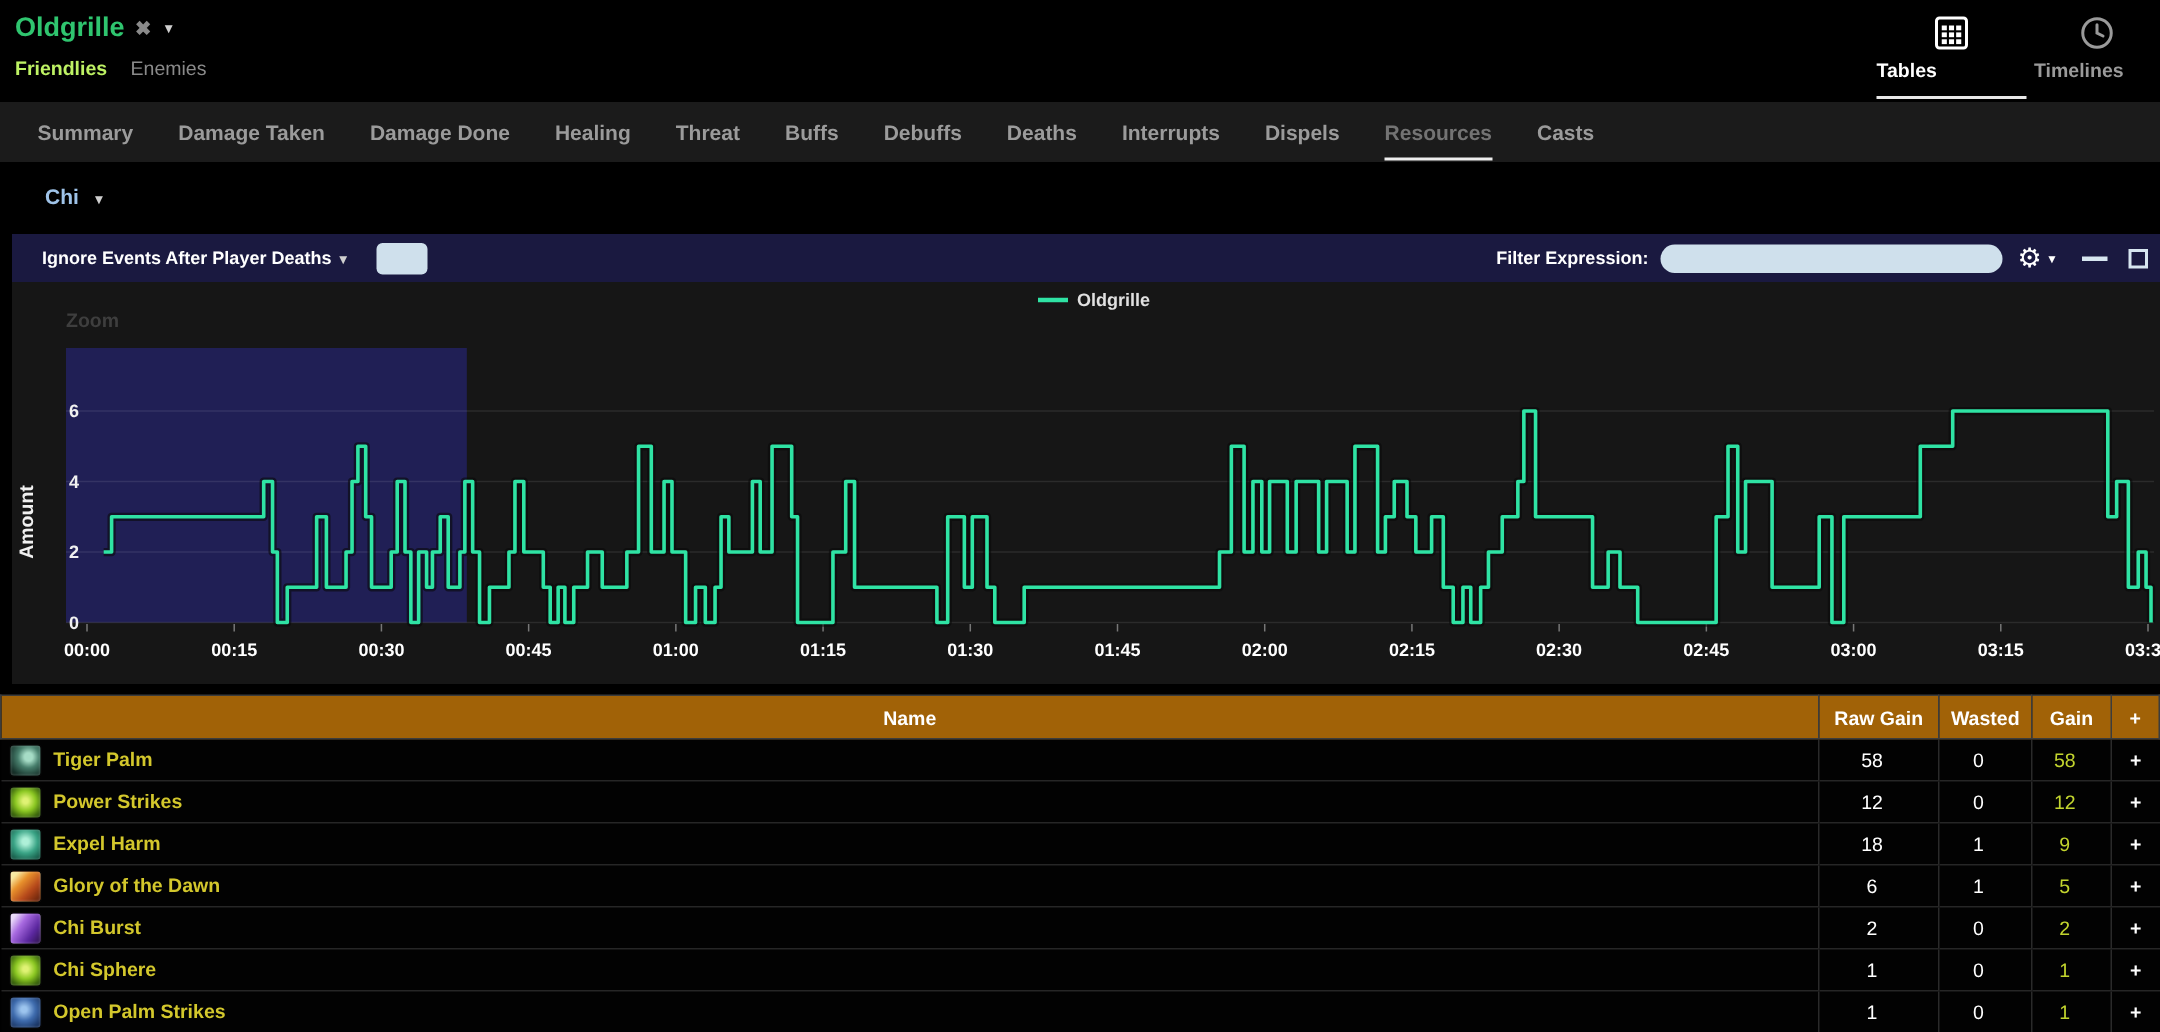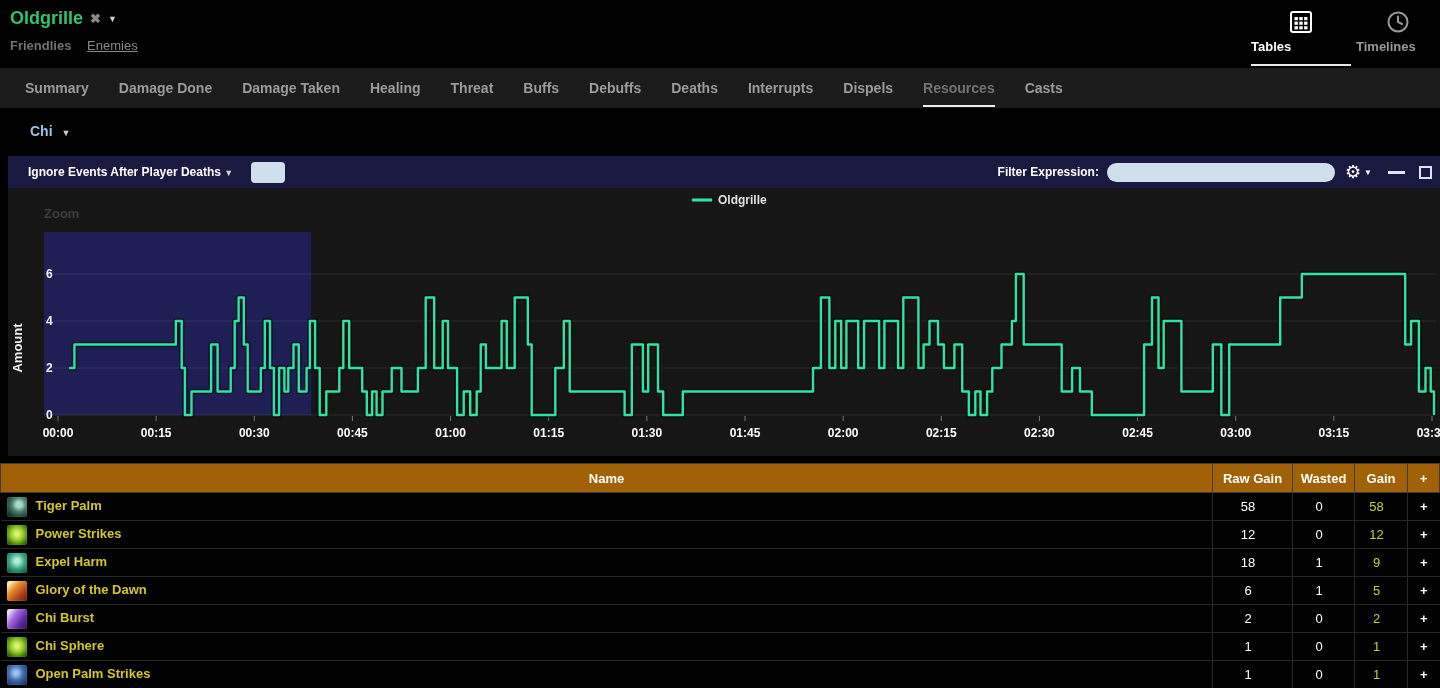--- a/index.html
+++ b/index.html
@@ -6,22 +6,22 @@
   html,body { width:1440px; height:688px; background:#000; overflow:hidden;
               font-family:"Liberation Sans", sans-serif; }
 
   
   #topbar { position:absolute; top:0; left:0; width:1440px; height:68px; background:#000; }
   .target-line { position:absolute; top:8px; left:10px; display:flex; align-items:center; gap:7px; }
   .target-name { color:#2fc56f; font-size:18px; font-weight:bold; }
   .close-x { color:#8a8a8a; font-size:13px; font-weight:bold; cursor:pointer; }
   .caret { color:#cfcfcf; font-size:9px; }
   .faction-line { position:absolute; top:38px; left:10px; font-size:13px; }
-  .friendlies { color:#737373; font-weight:bold; }
-  .enemies { color:#8a8a8a; margin-left:12px;text-decoration:underline; }
+  .friendlies { color:#bef264; font-weight:bold; }
+  .enemies { color:#8a8a8a; margin-left:12px; }
   .view-tab { position:absolute; top:9px; cursor:pointer; }
   .view-tab .vicon { height:26px; display:flex; align-items:center; justify-content:center; }
   .view-tab .vlabel { font-size:13px; font-weight:bold; margin-top:4px; }
   .tab-tables { left:1251px; width:100px; color:#fff; }
   .tab-timelines { left:1356px; width:84px; color:#9a9a9a; }
   .tab-underline { position:absolute; top:64px; left:1251px; width:100px; height:2px; background:#e8e8e8; }
 
   
   #navbar { position:absolute; top:68px; left:0; width:1440px; height:40px; background:#1b1b1b; }
   #navbar ul { list-style:none; display:flex; padding-left:10px; }
@@ -116,22 +116,22 @@
       </svg>
     </div>
     <div class="vlabel">Timelines</div>
   </div>
   <div class="tab-underline"></div>
 </div>
 
 <div id="navbar">
   <ul>
       <li><span>Summary</span></li>
+      <li><span>Damage Taken</span></li>
       <li><span>Damage Done</span></li>
-      <li><span>Damage Taken</span></li>
       <li><span>Healing</span></li>
       <li><span>Threat</span></li>
       <li><span>Buffs</span></li>
       <li><span>Debuffs</span></li>
       <li><span>Deaths</span></li>
       <li><span>Interrupts</span></li>
       <li><span>Dispels</span></li>
       <li class="active"><span>Resources</span></li>
       <li><span>Casts</span></li>
     </ul>

